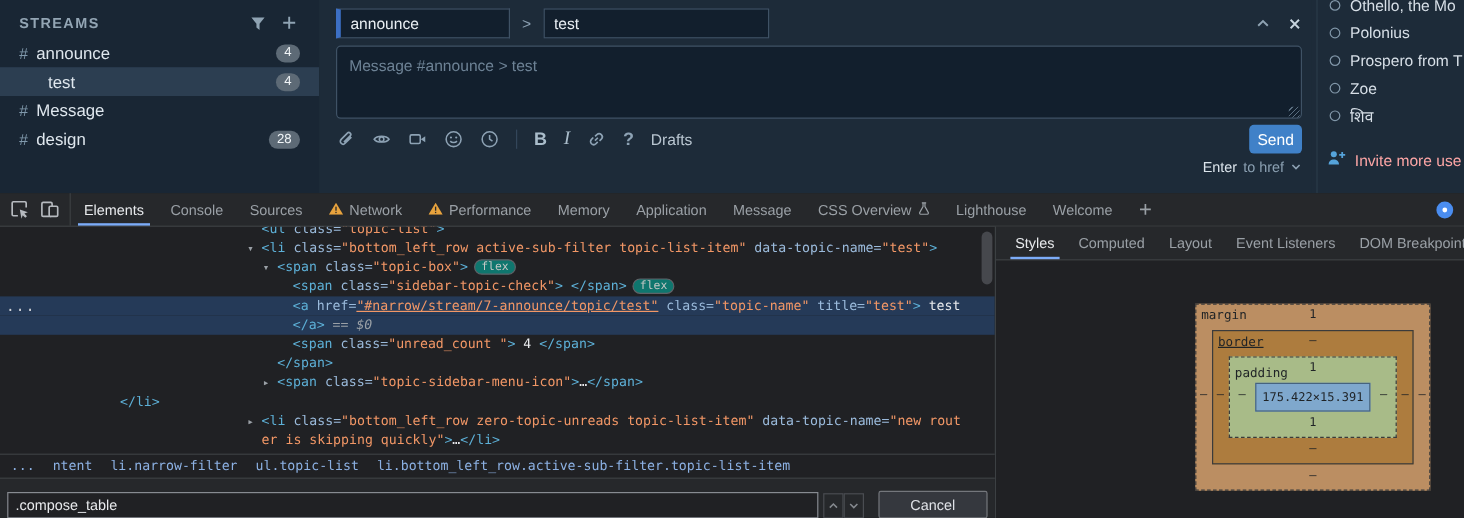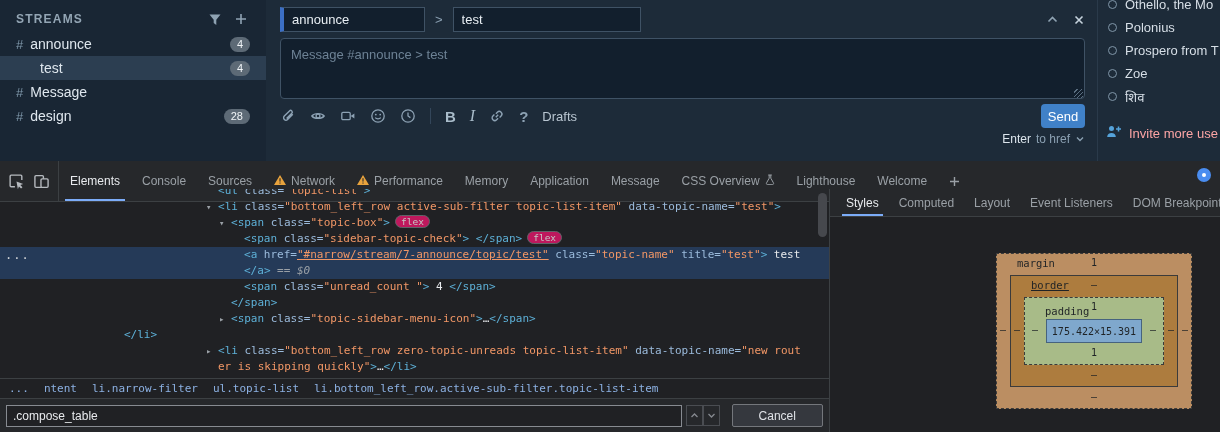--- a/index.html
+++ b/index.html
@@ -50,21 +50,21 @@
 
   
   .right-sidebar { position:absolute; left:1097px; top:0; width:123px; height:161px; background:#1d2b39; border-left:1px solid #2a3a4a; overflow:hidden; }
   .user-list { list-style:none; margin-top:-7px; }
   .user-row { display:flex; align-items:center; height:23px; padding-left:10px; color:#d7dfe7; font-size:13px; white-space:nowrap; cursor:pointer; }
   .presence { width:9px; height:9px; border:1.5px solid #8096a8; border-radius:50%; margin-right:8px; flex:none; }
   .invite-row { margin-top:16px; padding-left:8px; color:#fca5a5; font-size:13px; display:flex; align-items:center; gap:7px; white-space:nowrap; cursor:pointer; }
 
   
   .devtools { position:absolute; left:0; top:161px; width:1220px; height:271px; background:#202124; color:#9aa0a6; }
-  .dt-toolbar { position:relative; height:41px; background:#26282b; border-bottom:1px solid #3c4043; display:flex; align-items:stretch; }
+  .dt-toolbar { position:relative; height:28px; background:#26282b; border-bottom:1px solid #3c4043; display:flex; align-items:stretch; }
   .dt-tool-icons { display:flex; align-items:center; gap:4px; padding:0 6px; border-right:1px solid #3c4043; }
   .dt-tool-icons span { display:inline-flex; padding:2px; cursor:pointer; }
   .dt-tabs { display:flex; align-items:stretch; }
   .dt-tab { display:flex; align-items:center; gap:5px; padding:0 11px; font-size:12px; color:#9aa0a6; position:relative; cursor:pointer; white-space:nowrap; }
   .dt-tab.active { color:#e8eaed; }
   .dt-tab.active::after { content:""; position:absolute; left:6px; right:6px; bottom:0; height:2px; background:#7cacf8; }
   .dt-plus { display:flex; align-items:center; padding:0 10px; cursor:pointer; }
   .dt-dot { position:absolute; right:9px; top:7px; width:14px; height:14px; border-radius:50%; background:#4a8df0; cursor:pointer; }
   .dt-dot::after { content:""; position:absolute; left:5px; top:5px; width:4px; height:4px; border-radius:50%; background:#fff; }
 
@@ -73,49 +73,49 @@
   .dom-tree { flex:0 0 189px; overflow:hidden; position:relative;
     font-family:"DejaVu Sans Mono","Liberation Mono",monospace; font-size:11px; line-height:16px; }
   .tree-scroll { margin-top:-6px; }
   .tree-line { height:16px; white-space:pre; cursor:pointer; }
   .tree-line.selected { background:#253a58; }
   .tree-line .arrow { display:inline-block; width:12px; color:#9aa0a6; font-size:9px; }
   .tok-p { color:#5db0d7; } .tok-t { color:#5db0d7; } .tok-a { color:#9bbbdc; }
   .tok-v { color:#f29766; } .tok-x { color:#e8eaed; }
   .tok-m { color:#9aa0a6; font-style:italic; }
   .tok-l { color:#f29766; text-decoration:underline; }
-  .adorner { display:inline-block; background:#be185d; border:1px solid #5f6368; color:#c4c7c5; border-radius:7px; padding:0 5px; font-size:9.5px; line-height:11px; margin-left:5px; vertical-align:1px; cursor:pointer; }
+  .adorner { display:inline-block; background:#0f766e; border:1px solid #5f6368; color:#c4c7c5; border-radius:7px; padding:0 5px; font-size:9.5px; line-height:11px; margin-left:5px; vertical-align:1px; cursor:pointer; }
   .gutter-ellipsis { position:absolute; left:5px; top:58px; color:#cfd2d6; font-size:12px; letter-spacing:1px; }
   .tree-scrollbar { position:absolute; right:2px; top:2px; width:9px; height:183px; }
   .tree-thumb { position:absolute; top:2px; width:9px; height:44px; background:#46484d; border-radius:5px; cursor:pointer; }
 
   .crumbs { flex:0 0 20px; border-top:1px solid #3c4043; background:#202124; display:flex; align-items:center; gap:15px; padding:0 9px; font-family:"DejaVu Sans Mono","Liberation Mono",monospace; font-size:11px; white-space:nowrap; overflow:hidden; }
   .crumb { color:#8cb1e3; cursor:pointer; }
 
-  .findbar { flex:0 0 34px; border-top:1px solid #3c4043; background:#26282b; display:flex; align-items:center; padding:0 6px; }
+  .findbar { flex:0 0 34px; border-top:1px solid #3c4043; background:#26282b; display:flex; align-items:flex-end; padding:0 6px; }
   .find-input { width:680px; height:22px; background:#202124; border:1px solid #878b91; color:#e8eaed; font-size:12px; padding:0 6px; font-family:inherit; }
   .find-nav { display:flex; margin-left:4px; }
   .find-nav button { width:17px; height:21px; background:#26282b; border:1px solid #4a4d52; display:flex; align-items:center; justify-content:center; padding:0; cursor:pointer; }
   .cancel-btn { margin-left:12px; width:92px; height:23px; background:#35383e; border:1px solid #74777c; border-radius:2px; color:#dfe2e7; font-size:12px; cursor:pointer; font-family:inherit; }
 
   .dt-right { flex:1; position:relative; background:#202124; }
   .styles-tabs { height:28px; background:#26282b; border-bottom:1px solid #3c4043; display:flex; align-items:stretch; padding-left:6px; }
   .styles-tab { display:flex; align-items:center; padding:0 10px; font-size:12px; color:#9aa0a6; position:relative; cursor:pointer; white-space:nowrap; }
   .styles-tab.active { color:#e8eaed; }
   .styles-tab.active::after { content:""; position:absolute; left:6px; right:6px; bottom:0; height:2px; background:#7cacf8; }
   .styles-content { position:absolute; top:28px; left:0; right:0; bottom:0; }
 
   
   .box-model { position:absolute; left:166px; top:36px; width:196px; height:156px; font-family:"DejaVu Sans Mono","Liberation Mono",monospace; font-size:10px; color:#1f2326; }
   .bm-layer { position:absolute; }
   .bm-margin  { left:0; top:0; width:196px; height:156px; background:#bb8e62; border:1px dashed #3b3b3b; }
   .bm-border  { left:14px; top:22px; width:168px; height:112px; background:#ad7c3e; border:1px solid #3b3b3b; }
   .bm-padding { left:28px; top:44px; width:140px; height:68px; background:#a8bb88; border:1px dashed #3b3b3b; }
   .bm-content { left:50px; top:66px; width:96px; height:24px; background:#7fa8cd; border:1px solid #46637e; display:flex; align-items:center; justify-content:center; }
-  .bm-label { position:absolute; font-size:10.5px;margin-left:16px; }
+  .bm-label { position:absolute; font-size:10.5px; }
   .bm-val { position:absolute; text-align:center; }
 </style>
 </head>
 <body>
 
 <div class="screen">
 
   <section class="app">
 
     <aside class="left-sidebar">
@@ -345,21 +345,21 @@
           <div class="tree-scroll" id="dom-tree-lines">
               <div class="tree-line" style="padding-left: 206px;"><span class="arrow"></span><span class="tok-p">&lt;</span><span class="tok-t">ul</span><span class="tok-a"> class=</span><span class="tok-v">"topic-list"</span><span class="tok-p">&gt;</span></div>
               <div class="tree-line" style="padding-left: 206px;"><span class="arrow">▾</span><span class="tok-p">&lt;</span><span class="tok-t">li</span><span class="tok-a"> class=</span><span class="tok-v">"bottom_left_row active-sub-filter topic-list-item"</span><span class="tok-a"> data-topic-name=</span><span class="tok-v">"test"</span><span class="tok-p">&gt;</span></div>
               <div class="tree-line" style="padding-left: 219px;"><span class="arrow">▾</span><span class="tok-p">&lt;</span><span class="tok-t">span</span><span class="tok-a"> class=</span><span class="tok-v">"topic-box"</span><span class="tok-p">&gt;</span><span class="adorner">flex</span></div>
               <div class="tree-line" style="padding-left: 232px;"><span class="arrow"></span><span class="tok-p">&lt;</span><span class="tok-t">span</span><span class="tok-a"> class=</span><span class="tok-v">"sidebar-topic-check"</span><span class="tok-p">&gt;</span><span class="tok-x"> </span><span class="tok-p">&lt;/</span><span class="tok-t">span</span><span class="tok-p">&gt;</span><span class="adorner">flex</span></div>
               <div class="tree-line selected" style="padding-left: 232px;"><span class="arrow"></span><span class="tok-p">&lt;</span><span class="tok-t">a</span><span class="tok-a"> href=</span><span class="tok-l">"#narrow/stream/7-announce/topic/test"</span><span class="tok-a"> class=</span><span class="tok-v">"topic-name"</span><span class="tok-a"> title=</span><span class="tok-v">"test"</span><span class="tok-p">&gt;</span><span class="tok-x"> test</span></div>
               <div class="tree-line selected" style="padding-left: 232px;"><span class="arrow"></span><span class="tok-p">&lt;/</span><span class="tok-t">a</span><span class="tok-p">&gt;</span><span class="tok-m"> == $0</span></div>
               <div class="tree-line" style="padding-left: 232px;"><span class="arrow"></span><span class="tok-p">&lt;</span><span class="tok-t">span</span><span class="tok-a"> class=</span><span class="tok-v">"unread_count "</span><span class="tok-p">&gt;</span><span class="tok-x"> 4 </span><span class="tok-p">&lt;/</span><span class="tok-t">span</span><span class="tok-p">&gt;</span></div>
               <div class="tree-line" style="padding-left: 219px;"><span class="arrow"></span><span class="tok-p">&lt;/</span><span class="tok-t">span</span><span class="tok-p">&gt;</span></div>
               <div class="tree-line" style="padding-left: 219px;"><span class="arrow">▸</span><span class="tok-p">&lt;</span><span class="tok-t">span</span><span class="tok-a"> class=</span><span class="tok-v">"topic-sidebar-menu-icon"</span><span class="tok-p">&gt;</span><span class="tok-x">…</span><span class="tok-p">&lt;/</span><span class="tok-t">span</span><span class="tok-p">&gt;</span></div>
-              <div class="tree-line" style="padding-left: 112px;"><span class="arrow"></span><span class="tok-p">&lt;/</span><span class="tok-t">li</span><span class="tok-p">&gt;</span></div>
+              <div class="tree-line" style="padding-left: 88px;"><span class="arrow"></span><span class="tok-p">&lt;/</span><span class="tok-t">li</span><span class="tok-p">&gt;</span></div>
               <div class="tree-line" style="padding-left: 206px;"><span class="arrow">▸</span><span class="tok-p">&lt;</span><span class="tok-t">li</span><span class="tok-a"> class=</span><span class="tok-v">"bottom_left_row zero-topic-unreads topic-list-item"</span><span class="tok-a"> data-topic-name=</span><span class="tok-v">"new rout</span></div>
               <div class="tree-line" style="padding-left: 206px;"><span class="arrow"></span><span class="tok-v">er is skipping quickly"</span><span class="tok-p">&gt;</span><span class="tok-x">…</span><span class="tok-p">&lt;/</span><span class="tok-t">li</span><span class="tok-p">&gt;</span></div>
             </div>
           <div class="gutter-ellipsis">...</div>
           <div class="tree-scrollbar">
               <div class="tree-thumb"></div>
             </div>
         </div>
         <div class="crumbs" id="crumbs">
             <span class="crumb">...</span>

